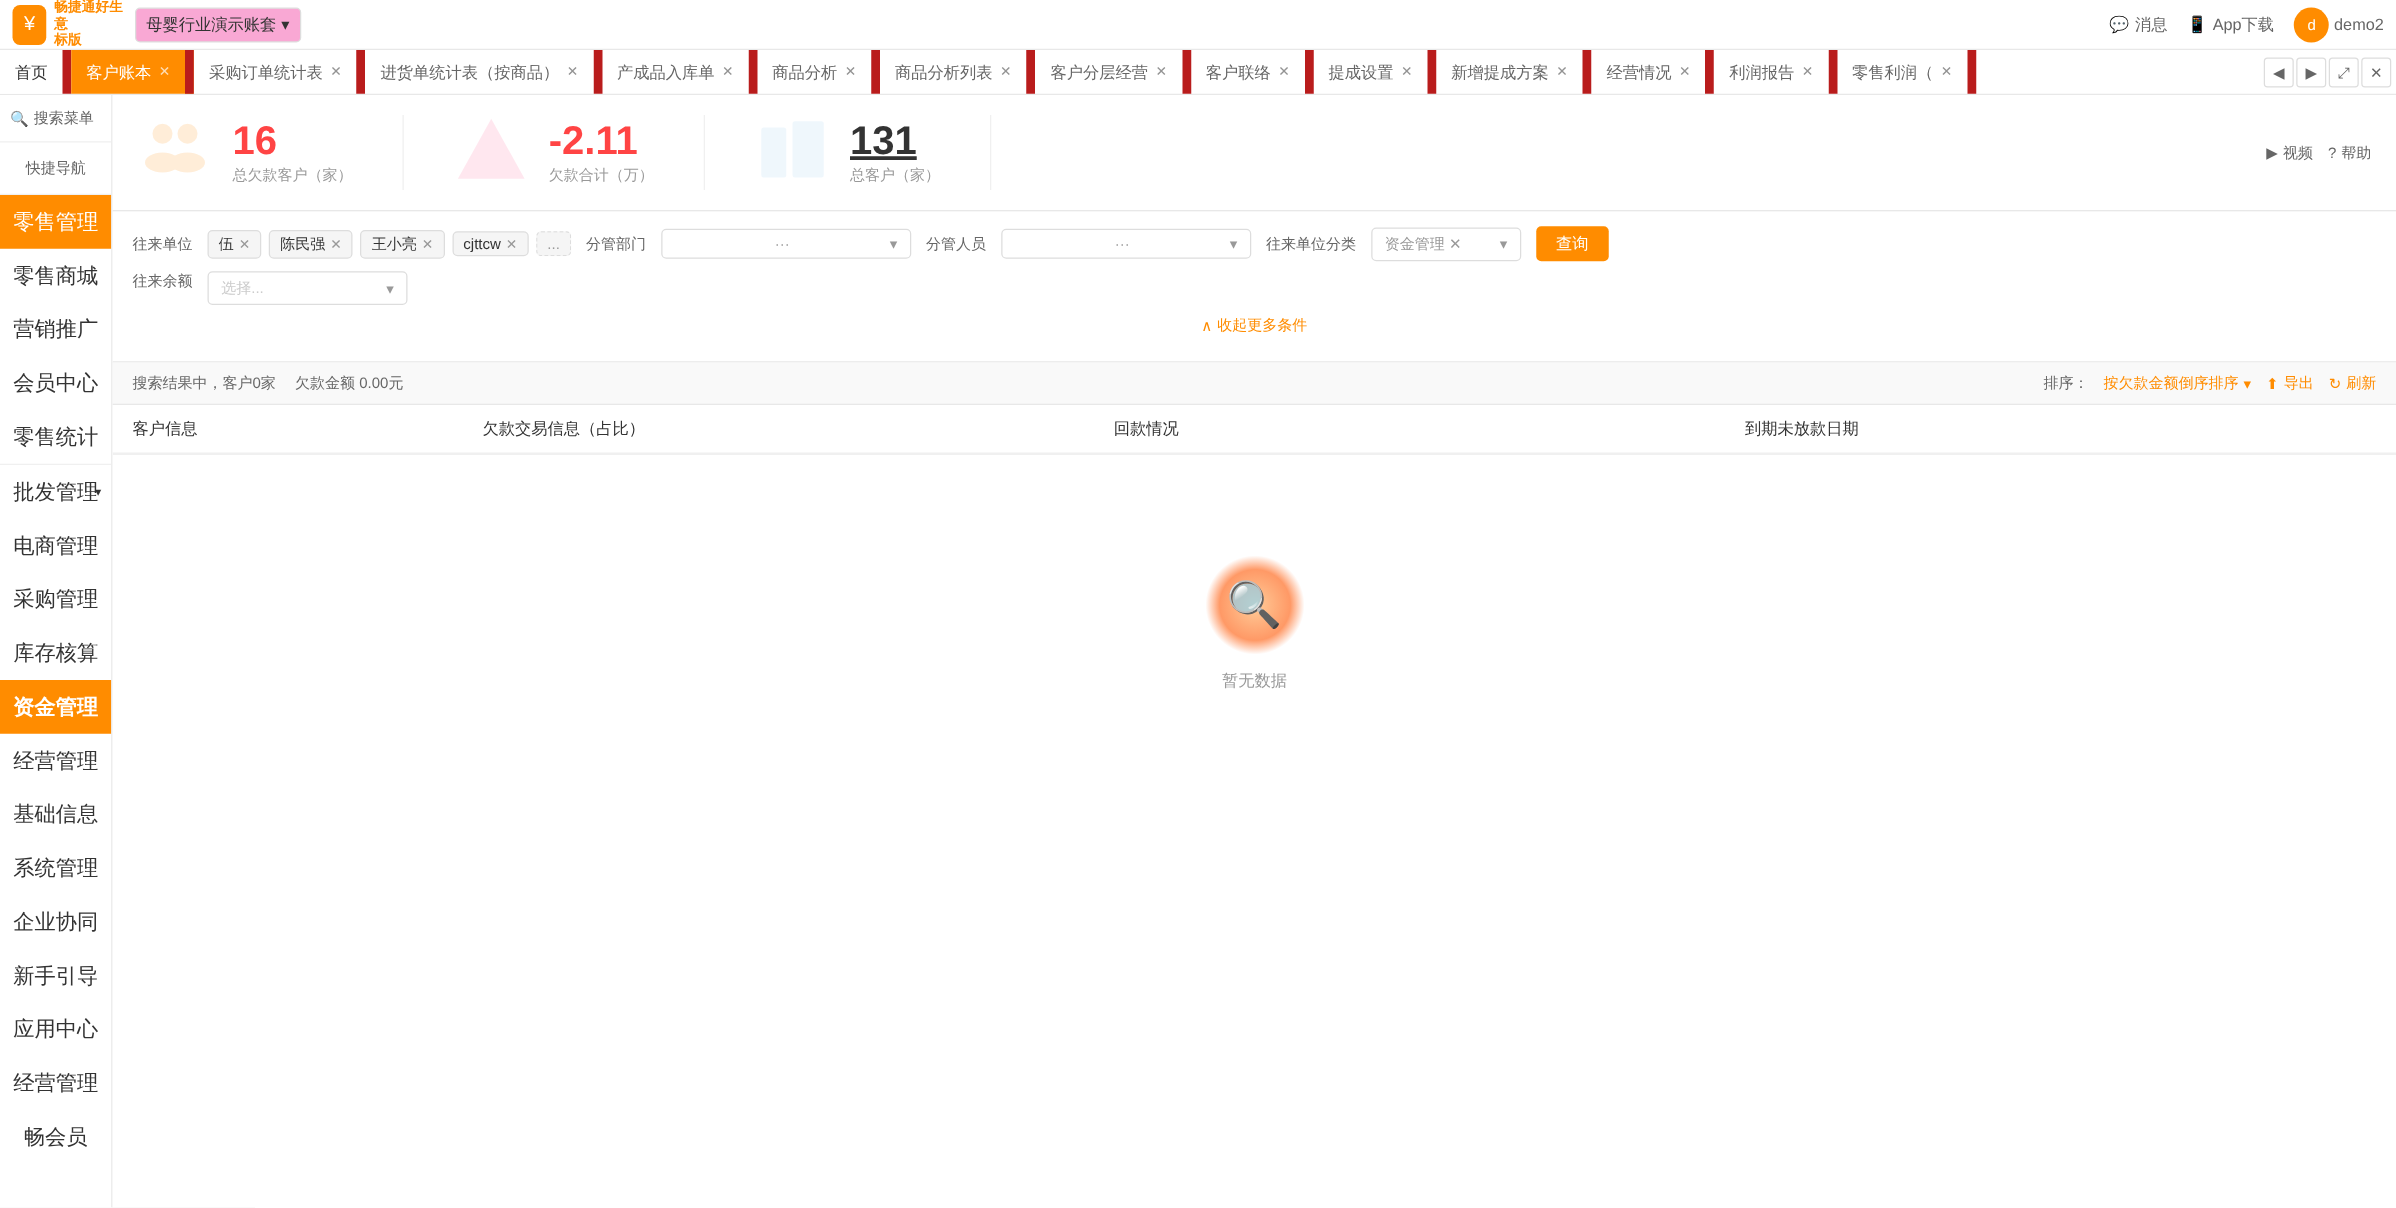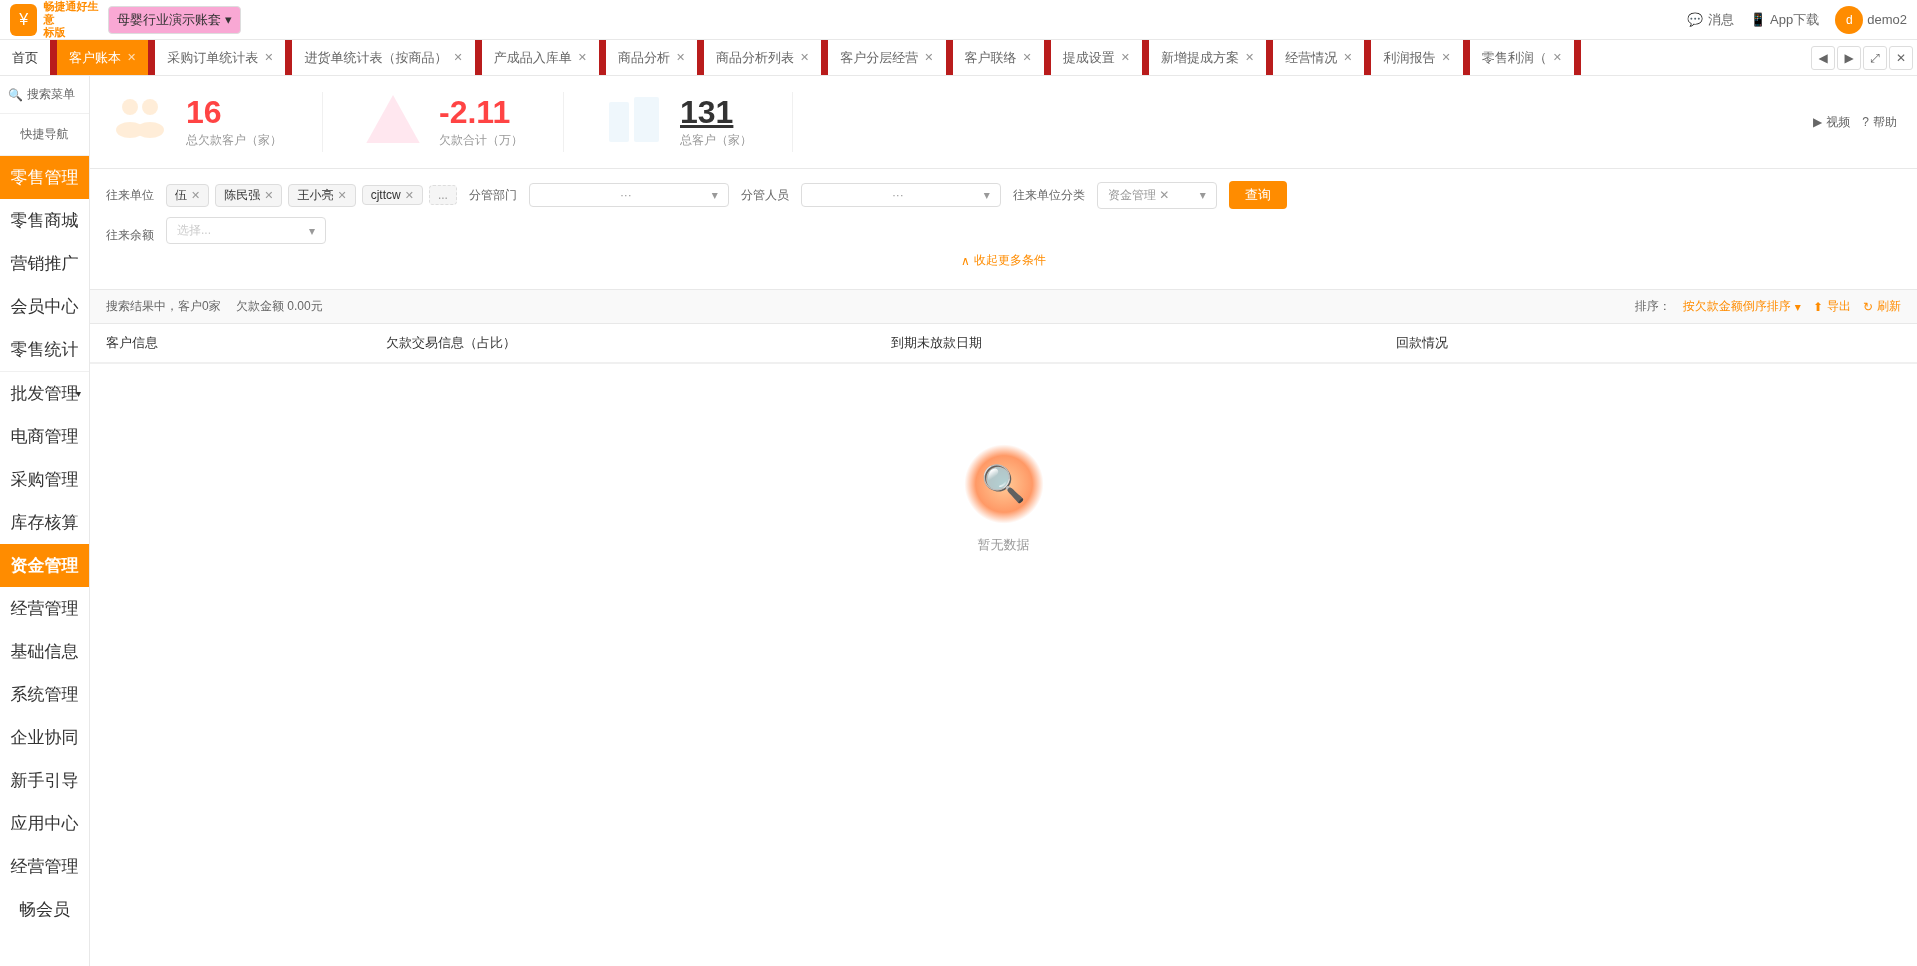--- a/index.html
+++ b/index.html
@@ -104,21 +104,21 @@
     }
     .filter-select-wide { min-width: 200px; }
     .filter-btn {
       padding: 5px 16px; background: #ff8c00; color: #fff; border: none;
       border-radius: 4px; font-size: 13px; cursor: pointer; font-weight: 500;
     }
     .collapse-btn {
       display: flex; align-items: center; gap: 4px; font-size: 12px; color: #ff8c00;
       cursor: pointer; padding: 4px 8px;
     }
-    .filter-row-2 { display: flex; align-items: flex-end; gap: 12px; }
+    .filter-row-2 { display: flex; align-items: flex-start; gap: 12px; }
     .collapse-row { display: flex; justify-content: center; padding: 4px 0; }
 
     
     .result-bar {
       display: flex; align-items: flex-start; justify-content: space-between;
       padding: 8px 16px; background: #f9f9f9; border-bottom: 1px solid #e8e8e8;
       font-size: 12px; color: #666;
     }
     .result-bar-right { display: flex; align-items: center; gap: 12px; }
     .sort-label { color: #666; }
@@ -455,22 +455,22 @@
           <span>↻</span>
           <span>刷新</span>
         </div>
       </div>
     </div>
 
     <div class="table-area">
       <div class="table-header">
         <div>客户信息</div>
         <div>欠款交易信息（占比）</div>
+        <div>回款情况</div>
         <div>到期未放款日期</div>
-        <div>回款情况</div>
       </div>
 
       <div class="empty-state">
         <div class="empty-img">
           🔍
         </div>
         <div>暂无数据</div>
       </div>
     </div>
 

